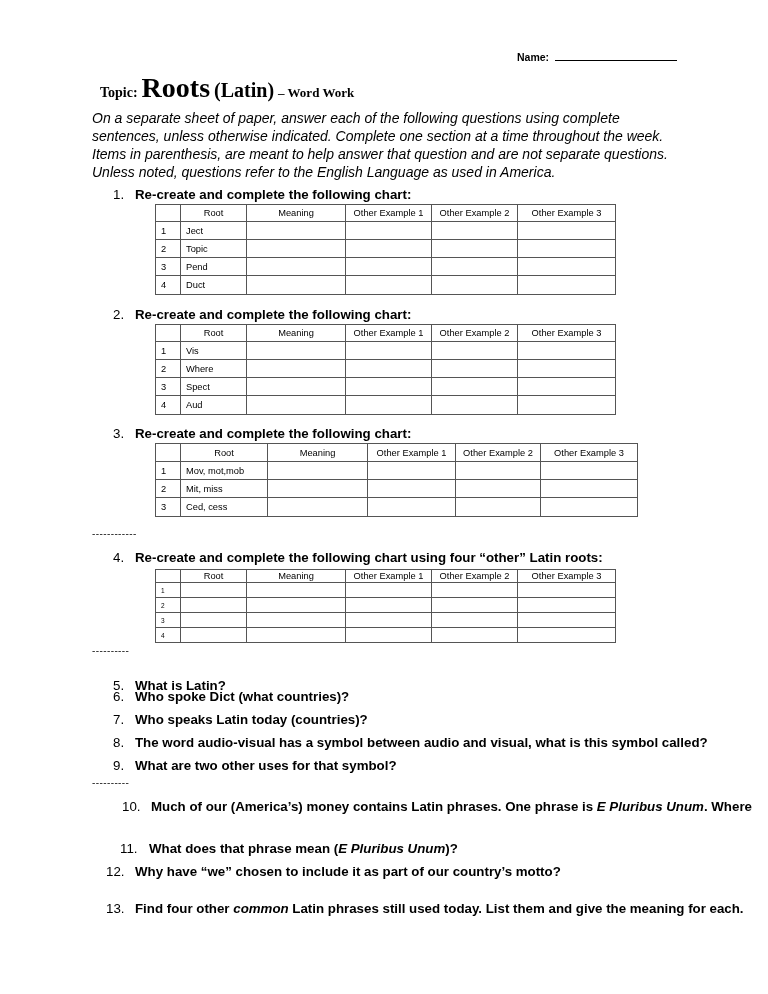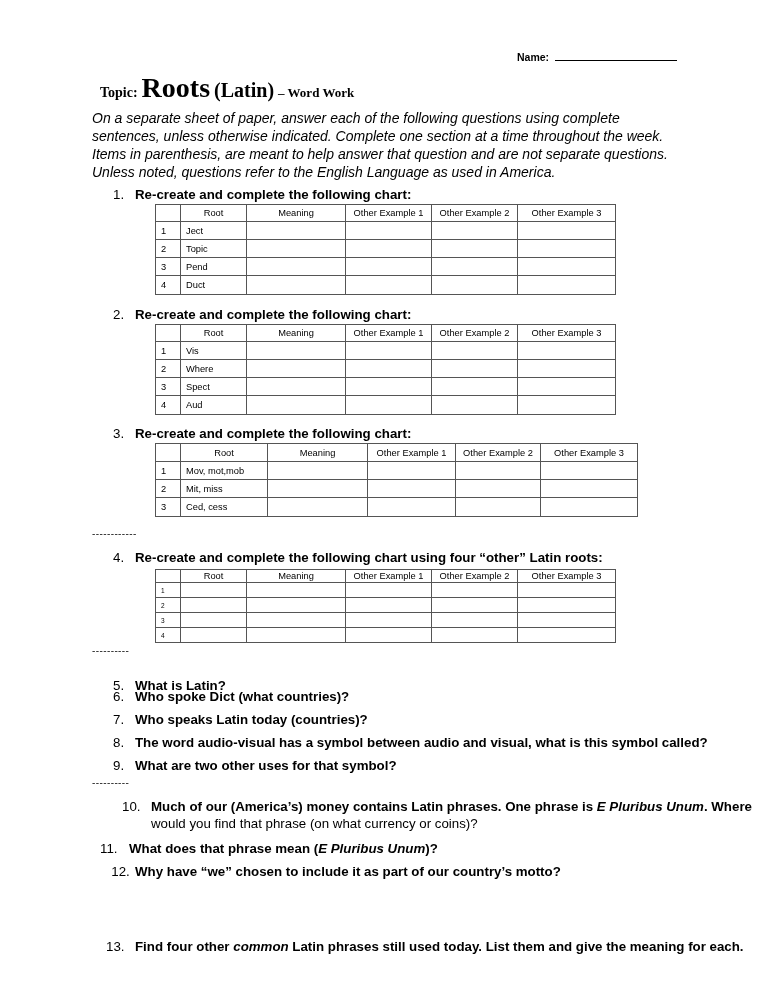--- a/index.html
+++ b/index.html
@@ -293,23 +293,22 @@
   <span class="num">8.</span><span class="txt">The word audio-visual has a symbol between audio and visual, what is this symbol called?</span>
 </div>
 <div class="q" style="top:757px">
   <span class="num">9.</span><span class="txt">What are two other uses for that symbol?</span>
 </div>
 
 <div class="sep" style="top:777px">----------</div>
 
 <div class="q" style="top:798px; left:122px;">
   <span class="num" style="width:29px">10.</span><span class="txt"><span>Much of our (America’s) money contains Latin phrases.  One phrase is </span><em>E Pluribus Unum</em><span>.  Where</span></span>
-  <div style="padding-left:29px">would you find that phrase (on what currency or coins)?</div>
-</div>
-<div class="q" style="top:840px; left:100px;">
+</div>
+<div class="q" style="top:840px; left:120px;">
   <span class="num" style="width:29px">11.</span><span class="txt"><span>What does that phrase mean (</span><em>E Pluribus Unum</em><span>)?</span></span>
 </div>
-<div class="q" style="top:863px; left:106px;text-align:center;">
+<div class="q" style="top:863px; left:106px;">
   <span class="num" style="width:29px">12.</span><span class="txt">Why have “we” chosen to include it as part of our country’s motto?</span>
 </div>
-<div class="q" style="top:938px; left:106px;">
+<div class="q" style="top:900px; left:106px;">
   <span class="num" style="width:29px">13.</span><span class="txt"><span>Find four other </span><em>common</em><span> Latin phrases still used today.  List them and give the meaning for each.</span></span>
 </div>
 
 </body></html>

